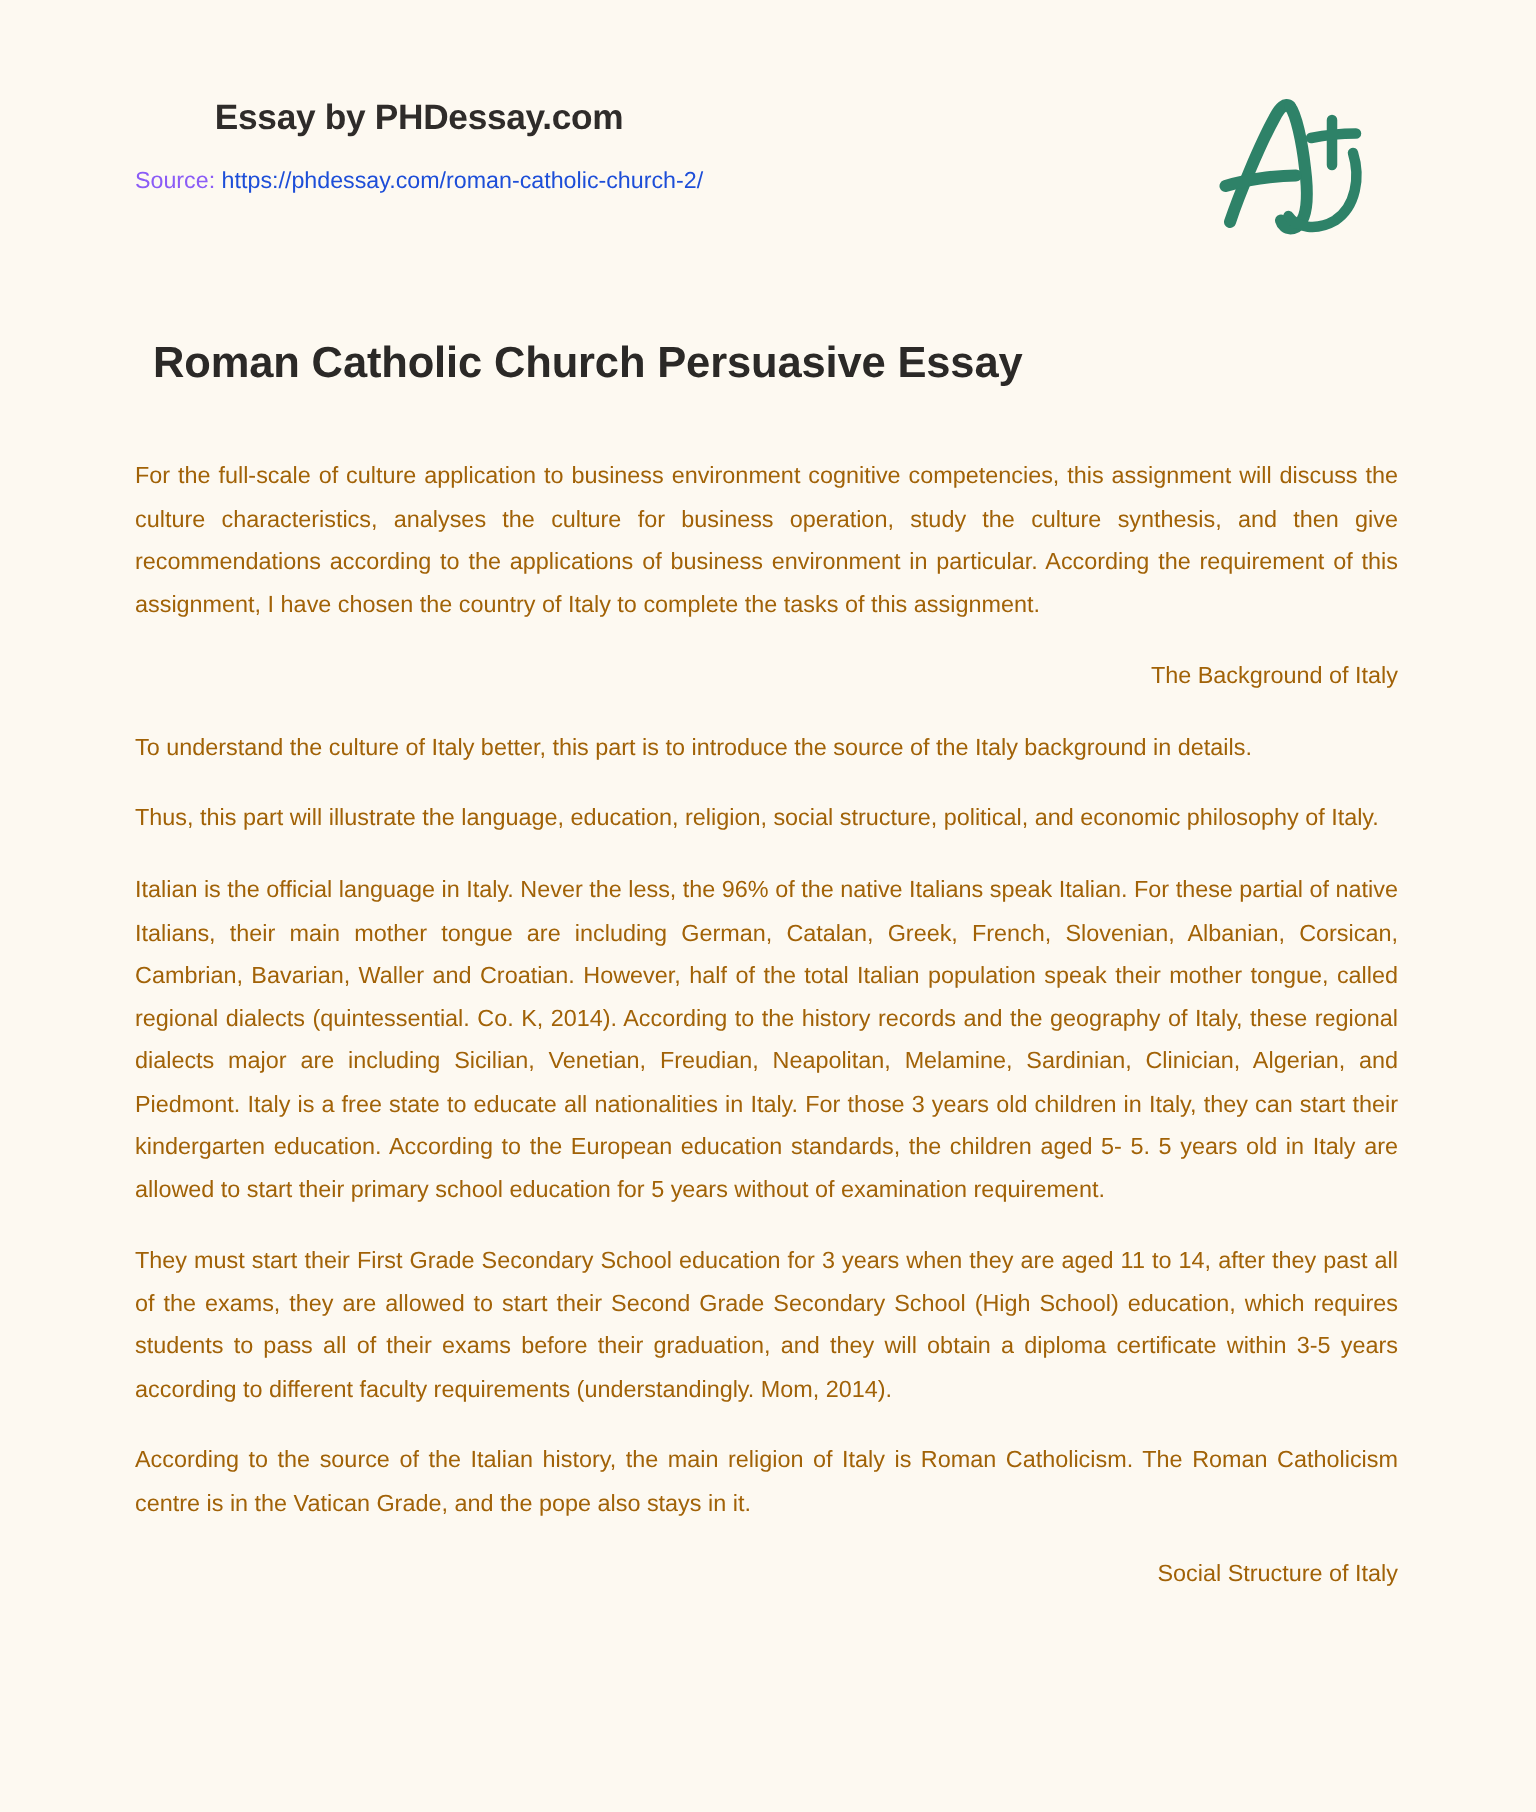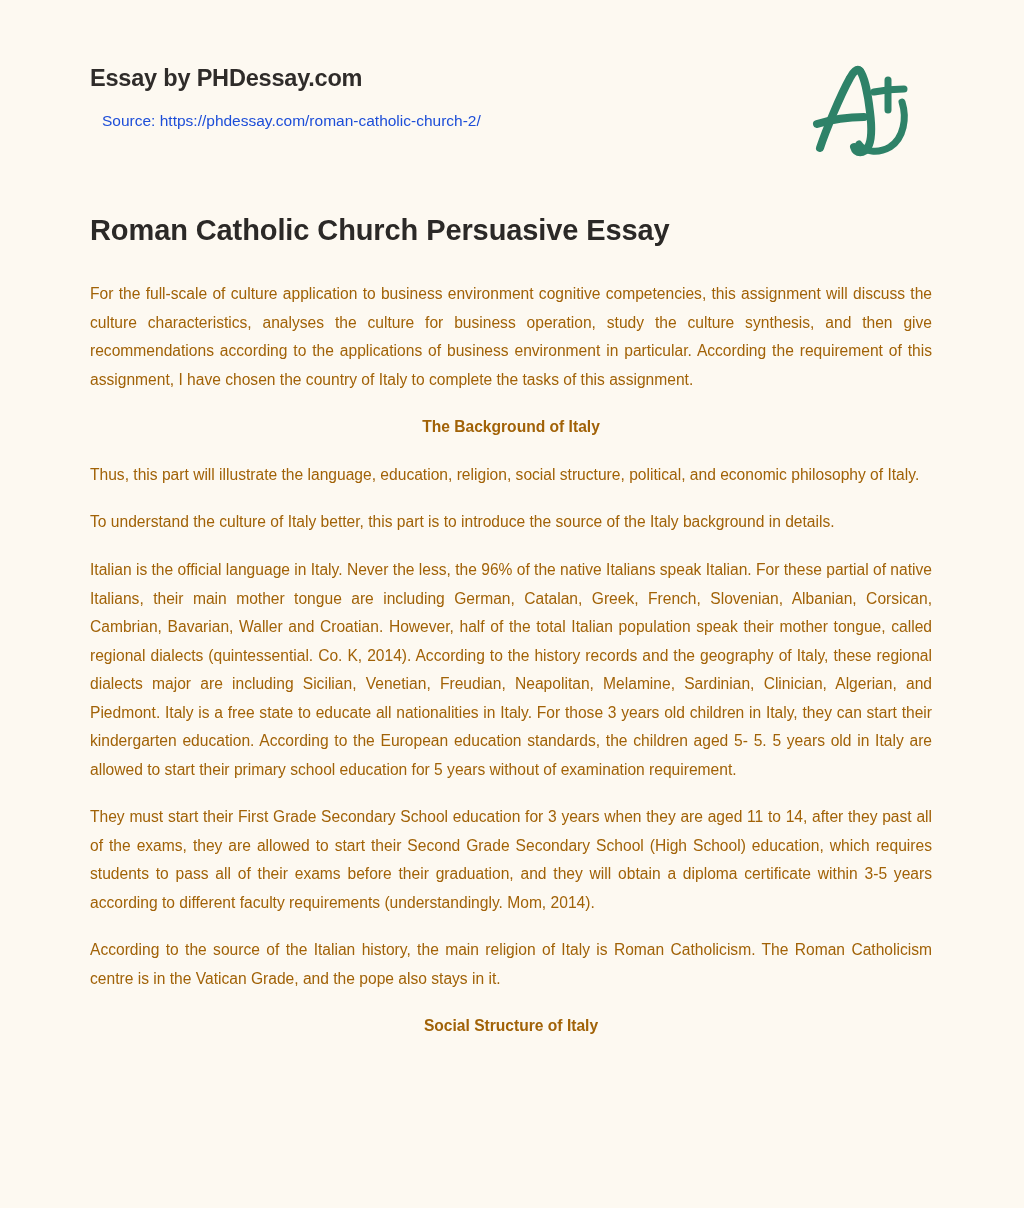--- a/index.html
+++ b/index.html
@@ -23,40 +23,40 @@
     box-sizing: border-box;
   }
   .header-inner {
     display: flex;
     align-items: flex-start;
     justify-content: space-between;
     padding: 0 88px 0 90px;
   }
   .brand-block {
     display: block;
+    text-align: center;
   }
   .brand-title {
     font-size: 23.5px;
     font-weight: bold;
     letter-spacing: -0.2px;
     color: #2f2c2a;
     line-height: 1.1;
     margin: 0;
     white-space: nowrap;
   }
   .source-line {
     margin-top: 19px;
     font-size: 15.5px;
     line-height: 1.3;
     color: #8a8784;
     white-space: nowrap;
   }
   .source-label {
-    color: #1d4ed8;
-    margin-left: 12px;
+    color: #8b5cf6;
   }
   .source-link {
     color: #1d4ed8;
     text-decoration: none;
   }
 
   
   .logo-wrap {
     width: 112px;
     height: 96px;
@@ -73,39 +73,38 @@
   
   .doc {
     padding: 0 92px 0 90px;
     box-sizing: border-box;
   }
   .doc-title {
     font-size: 29px;
     font-weight: bold;
     color: #2b2927;
     letter-spacing: -0.1px;
-    margin: 0;
+    margin: 12px;
     padding-top: 54px;
     line-height: 1.25;
   }
   .doc-content {
     padding-top: 32px;
   }
   .para {
     font-size: 15.6px;
     line-height: 1.83;
     color: #a16207;
     margin: 0 0 19px 0;
     text-align: justify;
     text-justify: inter-word;
     hyphens: none;
   }
   .para.heading-para {
-    text-align: center;
-    font-weight: bold;
+    text-align: right;
   }
 </style>
 </head>
 <body>
 
 <div class="page-header">
   <div class="header-inner">
 
     <div class="brand-block">
       <div class="brand-title">Essay by PHDessay.com</div>
@@ -136,20 +135,20 @@
 
   </div>
 </div>
 
 <div class="doc">
   <h1 class="doc-title">Roman Catholic Church Persuasive Essay</h1>
 
   <div class="doc-content">
       <p class="para">For the full-scale of culture application to business environment cognitive competencies, this assignment will discuss the culture characteristics, analyses the culture for business operation, study the culture synthesis, and then give recommendations according to the applications of business environment in particular. According the requirement of this assignment, I have chosen the country of Italy to complete the tasks of this assignment.</p>
       <p class="para heading-para"> The Background of Italy</p>
+      <p class="para">To understand the culture of Italy better, this part is to introduce the source of the Italy background in details.</p>
       <p class="para">Thus, this part will illustrate the language, education, religion, social structure, political, and economic philosophy of Italy.</p>
-      <p class="para">To understand the culture of Italy better, this part is to introduce the source of the Italy background in details.</p>
       <p class="para">Italian is the official language in Italy. Never the less, the 96% of the native Italians speak Italian. For these partial of native Italians, their main mother tongue are including German, Catalan, Greek, French, Slovenian, Albanian, Corsican, Cambrian, Bavarian, Waller and Croatian. However, half of the total Italian population speak their mother tongue, called regional dialects (quintessential. Co. K, 2014). According to the history records and the geography of Italy, these regional dialects major are including Sicilian, Venetian, Freudian, Neapolitan, Melamine, Sardinian, Clinician, Algerian, and Piedmont. Italy is a free state to educate all nationalities in Italy. For those 3 years old children in Italy, they can start their kindergarten education. According to the European education standards, the children aged 5- 5. 5 years old in Italy are allowed to start their primary school education for 5 years without of examination requirement.</p>
       <p class="para">They must start their First Grade Secondary School education for 3 years when they are aged 11 to 14, after they past all of the exams, they are allowed to start their Second Grade Secondary School (High School) education, which requires students to pass all of their exams before their graduation, and they will obtain a diploma certificate within 3-5 years according to different faculty requirements (understandingly. Mom, 2014).</p>
       <p class="para">According to the source of the Italian history, the main religion of Italy is Roman Catholicism. The Roman Catholicism centre is in the Vatican Grade, and the pope also stays in it.</p>
       <p class="para heading-para">Social Structure of Italy</p>
     </div>
 </div>
 
 </body></html>

